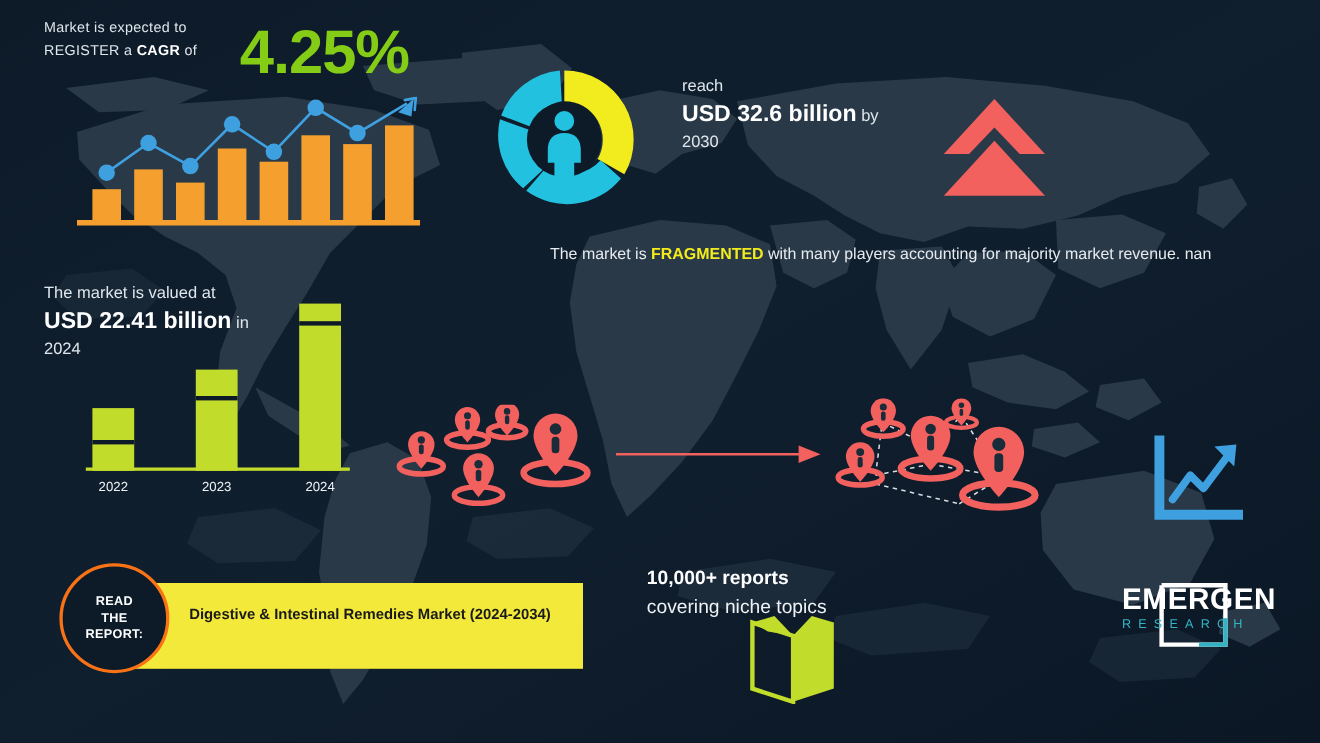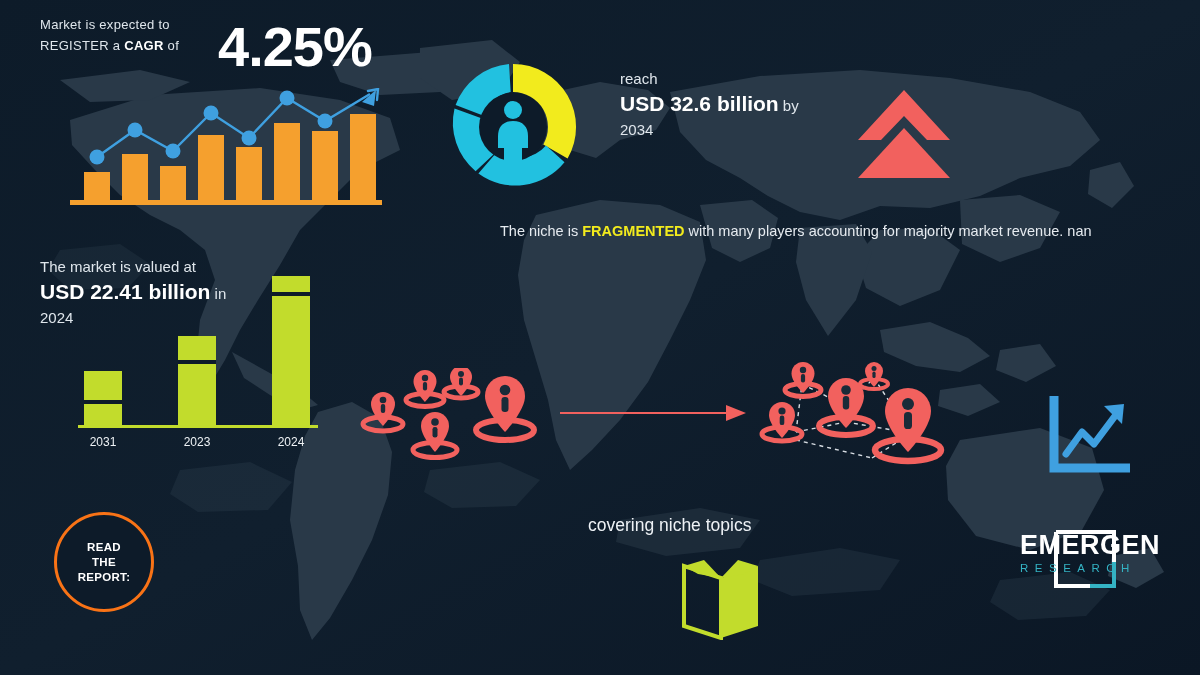--- a/index.html
+++ b/index.html
@@ -17,21 +17,21 @@
   #worldmap{position:absolute;left:0;top:0;width:1200px;height:675px;}
 
   .abs{position:absolute;}
 
   
   .cagr-block{left:40px;top:14px;width:200px;color:#e8edf2;}
   .cagr-line{font-size:13px;line-height:21px;letter-spacing:.3px;color:#dfe6ec;}
   .cagr-line b{font-weight:700;color:#ffffff;}
   .cagr-value{
     left:218px;top:18px;
-    font-size:56px;font-weight:700;color:#ffffff;letter-spacing:-1px;
+    font-size:56px;font-weight:700;color:#84cc16;letter-spacing:-1px;
     line-height:58px;
   }
 
   .forecast-block{left:620px;top:68px;width:250px;}
   .t-small{font-size:15px;line-height:22px;color:#dfe6ec;}
   .t-big{font-size:21px;font-weight:700;color:#ffffff;line-height:27px;}
   .t-big span.lt{font-size:15px;font-weight:400;color:#dfe6ec;text-align:right;}
 
   .fragment-block{left:500px;top:220px;width:630px;
      font-size:14.5px;line-height:23px;color:#e6ebf0;}
@@ -197,46 +197,46 @@
       <path d="M75,69 C85,69 90,75 90,84 L90,96 L84,96 L84,110 L66,110 L66,96 L60,96 L60,84
                C60,75 65,69 75,69 Z" fill="#22c1e0"></path>
     </svg>
   </div>
 
   <div class="abs forecast-block">
     <div class="t-small">reach</div>
     <div class="t-big">
       <span>USD 32.6 billion</span><span class="lt"> by</span>
     </div>
-    <div class="t-small">2034</div>
+    <div class="t-small">2030</div>
   </div>
 
   <div class="abs" style="left:855px;top:88px;width:98px;height:92px;">
     <svg viewBox="0 0 98 92" width="98" height="92">
       <path d="M49,2 L95,52 L72,52 L49,28 L26,52 L3,52 Z" fill="#f2615e"></path>
       <path d="M49,40 L95,90 L3,90 Z" fill="#f2615e"></path>
     </svg>
   </div>
 
   <div class="abs fragment-block">
-    <span>The niche is </span><span class="hl">FRAGMENTED</span><span> with many players accounting for majority market revenue. nan</span>
+    <span>The market is </span><span class="hl">FRAGMENTED</span><span> with many players accounting for majority market revenue. nan</span>
   </div>
 
   <div class="abs valued-block">
     <div class="t-small">The market is valued at</div>
     <div class="t-big">
       <span>USD 22.41 billion</span><span class="lt"> in</span>
     </div>
     <div class="t-small">2024</div>
   </div>
 
   <div class="abs" style="left:78px;top:278px;width:240px;height:150px;">
     <div class="gbar" style="left:6px;width:38px;height:57px;">
       <div class="cut" style="top:29px;"></div>
-      <div class="glabel">2031</div>
+      <div class="glabel">2022</div>
     </div>
     <div class="gbar" style="left:100px;width:38px;height:92px;margin-top:20px;">
       <div class="cut" style="top:24px;"></div>
       <div class="glabel">2023</div>
     </div>
     <div class="gbar" style="left:194px;width:38px;height:152px;">
       <div class="cut" style="top:16px;"></div>
       <div class="glabel">2024</div>
     </div>
     <div class="gaxis"></div>
@@ -324,29 +324,35 @@
   </div>
 
   <div class="abs" style="left:1048px;top:396px;width:82px;height:78px;">
     <svg viewBox="0 0 82 78" width="82" height="78">
       <path d="M6,2 L6,72 L78,72" fill="none" stroke="#3fa0e0" stroke-width="9" stroke-linecap="square"></path>
       <polyline points="18,58 34,36 46,48 70,16" fill="none" stroke="#3fa0e0" stroke-width="7" stroke-linejoin="round" stroke-linecap="round"></polyline>
       <path d="M56,10 L76,8 L74,28 Z" fill="#3fa0e0"></path>
     </svg>
   </div>
 
+  <div class="abs yellow-bar">
+    <div class="txt">Digestive &amp; Intestinal Remedies Market (2024-2034)</div>
+  </div>
   <div class="abs read-circle">
     <span>
       <span>READ</span><br>
       <span>THE</span><br>
       <span>REPORT:</span>
     </span>
   </div>
 
   <div class="abs reports-block">
+    <div class="l1">
+      <b>10,000+ reports</b>
+    </div>
     <div class="l1">covering niche topics</div>
   </div>
   <div class="abs" style="left:678px;top:560px;width:86px;height:80px;">
     <svg viewBox="0 0 86 80" width="86" height="80">
       <path d="M43,18 L43,78 L6,66 L6,6 Z" fill="none" stroke="#c2dc2c" stroke-width="4"></path>
       <path d="M43,18 L43,78 L80,66 L80,6 Z" fill="#c2dc2c"></path>
       <path d="M6,6 L26,0 L43,18 L20,14 Z" fill="#c2dc2c"></path>
       <path d="M80,6 L60,0 L43,18 L66,14 Z" fill="#c2dc2c"></path>
     </svg>
   </div>

